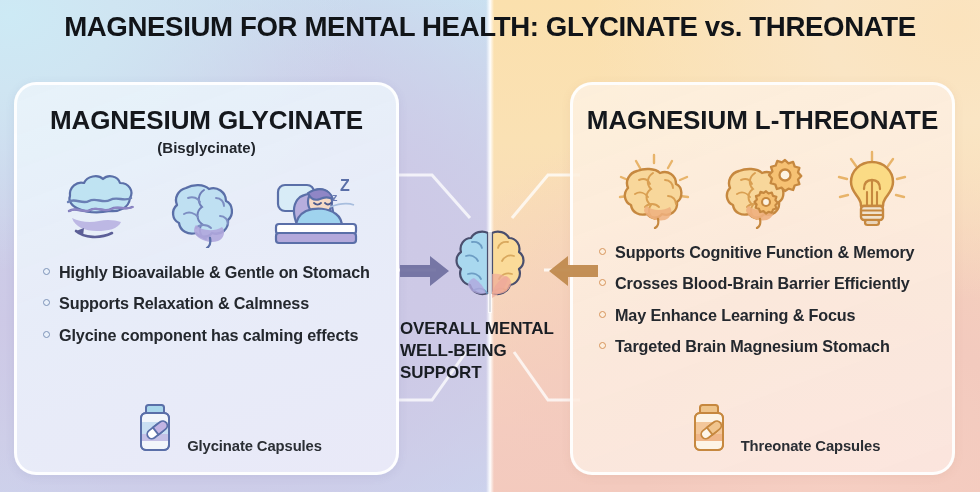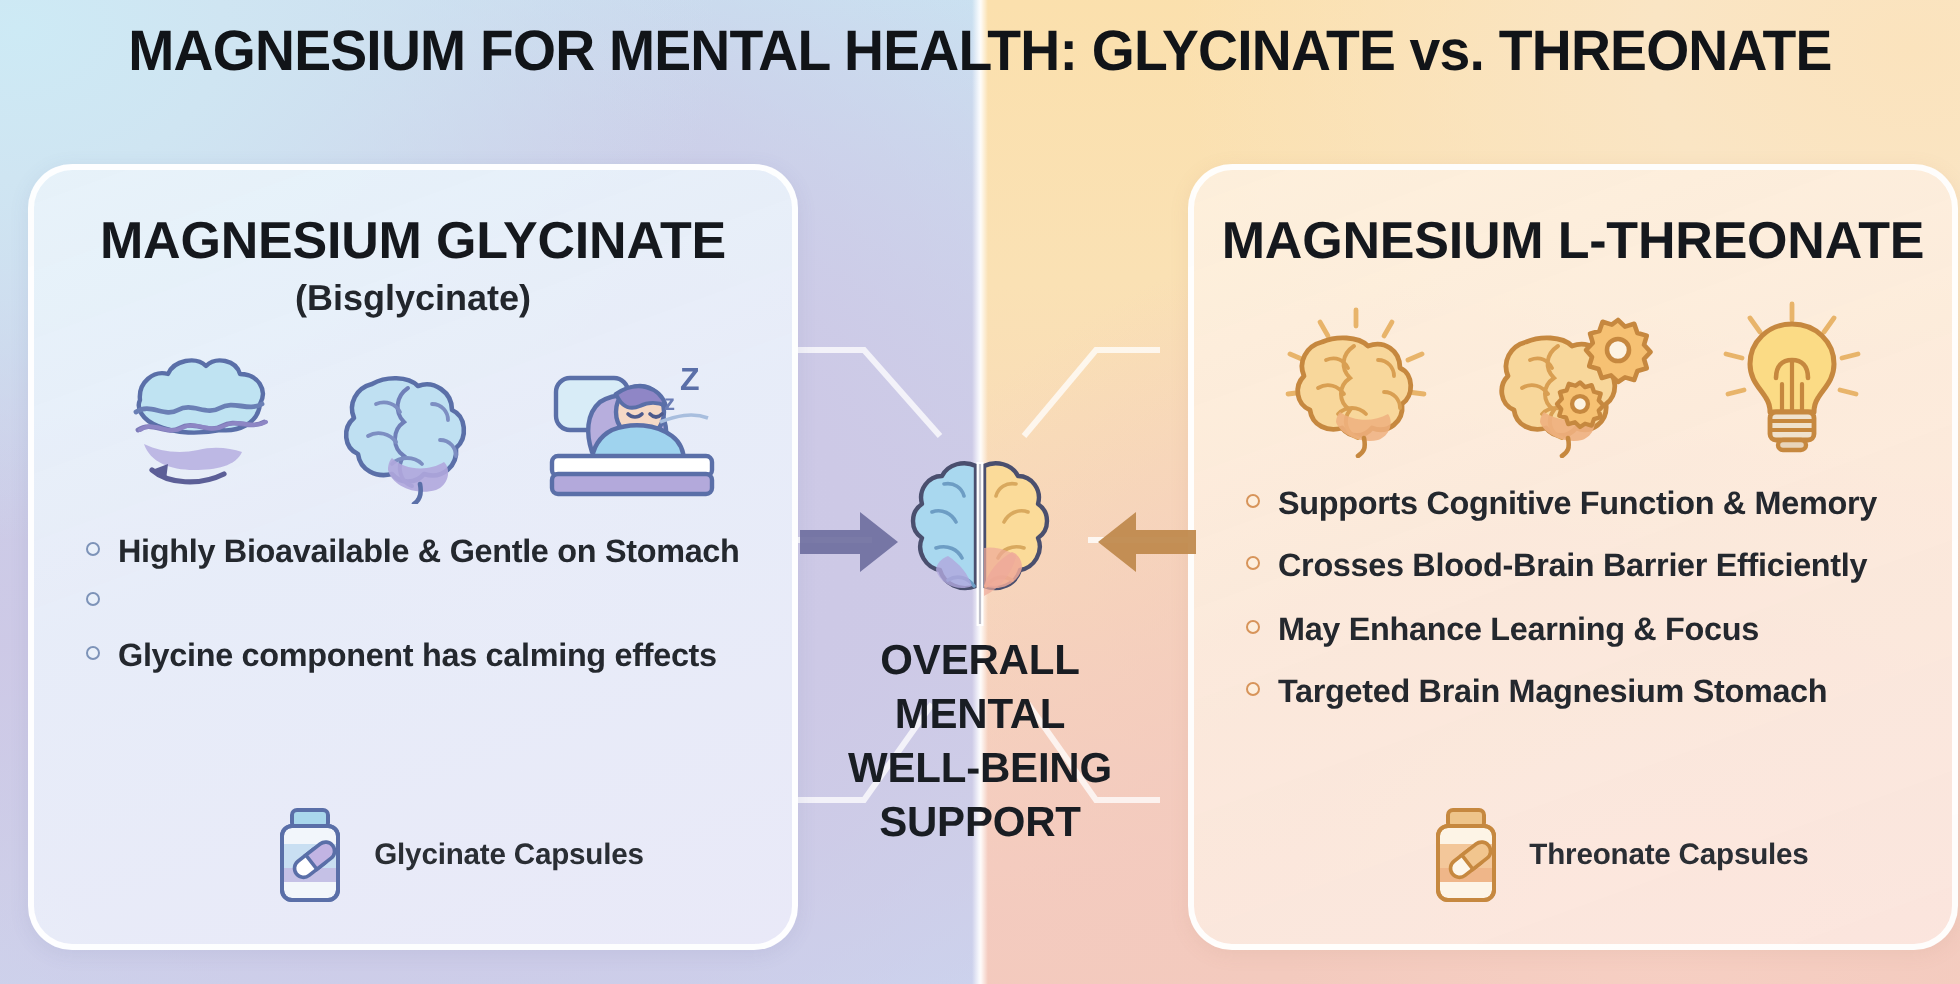--- a/index.html
+++ b/index.html
@@ -57,37 +57,37 @@
     border-radius: 22px;
     border: 3px solid rgba(255,255,255,.92);
     overflow: hidden;
   }
   .card.left {
     left: 14px;
     background: linear-gradient(160deg, rgba(232,243,250,.93) 0%, rgba(234,240,250,.9) 45%, rgba(236,236,249,.9) 100%);
     box-shadow: 0 2px 10px rgba(90,100,150,.10);
   }
   .card.right {
-    left: 594px;
+    left: 570px;
     background: linear-gradient(160deg, rgba(253,240,222,.93) 0%, rgba(252,236,222,.9) 45%, rgba(251,231,224,.92) 100%);
     box-shadow: 0 2px 10px rgba(170,120,90,.10);
   }
 
   .card-title {
     text-align: center;
     font-size: 26px;
     font-weight: 700;
     color: #15181d;
     letter-spacing: -0.1px;
     margin-top: 20px;
     white-space: nowrap;
   }
   .card-sub {
     text-align: center;
-    font-size: 18px;
+    font-size: 15px;
     font-weight: 700;
     color: #22262c;
     margin-top: 3px;
   }
 
   
   .icon-row {
     display: flex;
     justify-content: space-around;
     align-items: center;
@@ -126,21 +126,21 @@
     white-space: nowrap;
     line-height: 1.1;
   }
 
   
   .capsule-row {
     position: absolute;
     bottom: 18px;
     left: 0; width: 100%;
     display: flex;
-    align-items: center;
+    align-items: flex-end;
     justify-content: center;
     gap: 12px;
     padding-left: 44px;
   }
   .capsule-label {
     font-size: 14.8px;
     font-weight: 700;
     color: #2a2e34;
     letter-spacing: -0.1px;
   }
@@ -148,22 +148,21 @@
   
   .center-brain {
     position: absolute;
     left: 452px; top: 228px;
     width: 76px; height: 86px;
   }
   .center-caption {
     position: absolute;
     left: 400px; top: 318px;
     width: 180px;
-    text-align: center;
-    font-size: 21px;
+    font-size: 17px;
     font-weight: 700;
     color: #191d23;
     line-height: 1.28;
     letter-spacing: -0.1px;
   }
   .arrow {
     position: absolute;
     top: 255px;
   }
   .arrow.l { left: 400px; }
@@ -233,20 +232,21 @@
       </div>
     </div>
 
     <div class="bullets left">
       <div class="bullet">
         <span class="dot"></span>
         <span class="bullet-text">Highly Bioavailable &amp; Gentle on Stomach</span>
       </div>
       <div class="bullet">
         <span class="dot"></span>
+        <span class="bullet-text">Supports Relaxation &amp; Calmness</span>
       </div>
       <div class="bullet">
         <span class="dot"></span>
         <span class="bullet-text">Glycine component has calming effects</span>
       </div>
     </div>
 
     <div class="capsule-row">
       <svg width="40" height="52" viewBox="0 0 40 52">
         <rect x="11" y="3" width="18" height="9" rx="2.5" fill="#a9d7ec" stroke="#5a6fa8" stroke-width="2"></rect>

